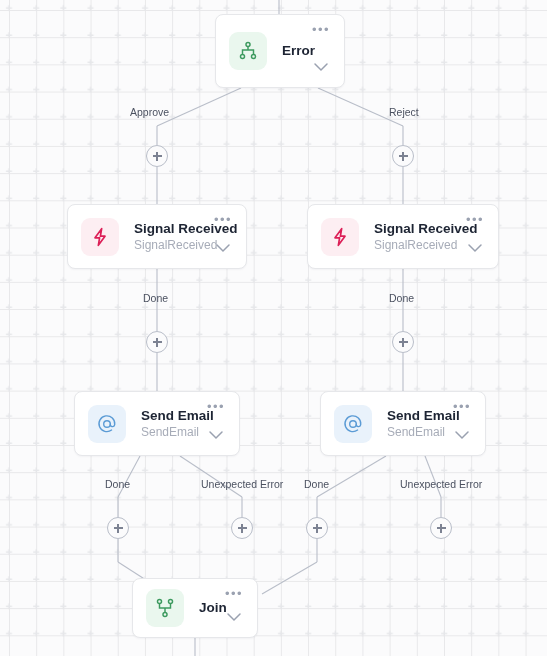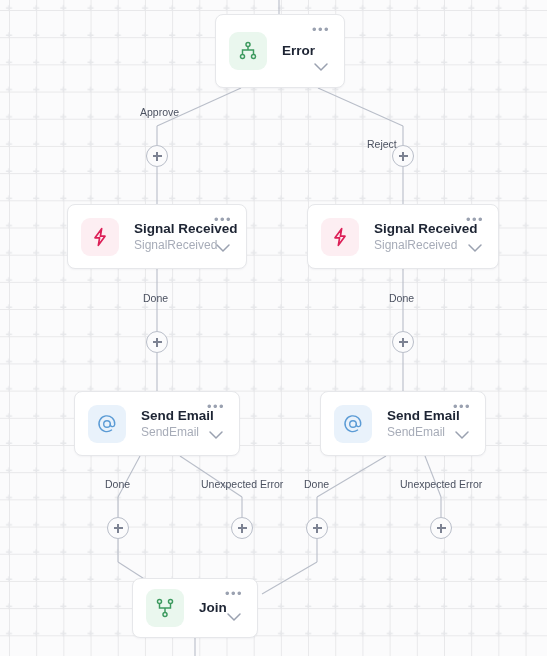--- a/index.html
+++ b/index.html
@@ -288,22 +288,22 @@
     <div class="node-actions">
       <span class="dots-icon">•••</span>
       <span class="chev-icon">
         <svg width="16" height="10" viewBox="0 0 16 10" fill="none" stroke="#9aa1b0" stroke-width="1.5" stroke-linecap="round">
           <path d="M2 2 L8 8 L14 2"></path>
         </svg>
       </span>
     </div>
   </div>
 
-  <div class="edge-label" style="left:140px; top:106px;text-align:right;">Approve</div>
-  <div class="edge-label" style="left:367px; top:106px;margin-top:32px;">Reject</div>
+  <div class="edge-label" style="left:130px; top:106px;text-align:right;">Approve</div>
+  <div class="edge-label" style="left:389px; top:106px;">Reject</div>
 
   <div class="edge-label" style="left:143px; top:292px;">Done</div>
   <div class="edge-label" style="left:389px; top:292px;">Done</div>
 
   <div class="edge-label" style="left:105px; top:478px;">Done</div>
   <div class="edge-label" style="left:201px; top:478px;">Unexpected Error</div>
   <div class="edge-label" style="left:304px; top:478px;">Done</div>
   <div class="edge-label" style="left:400px; top:478px;">Unexpected Error</div>
 
   <div class="plus-btn" style="left:146px; top:145px;"></div>

